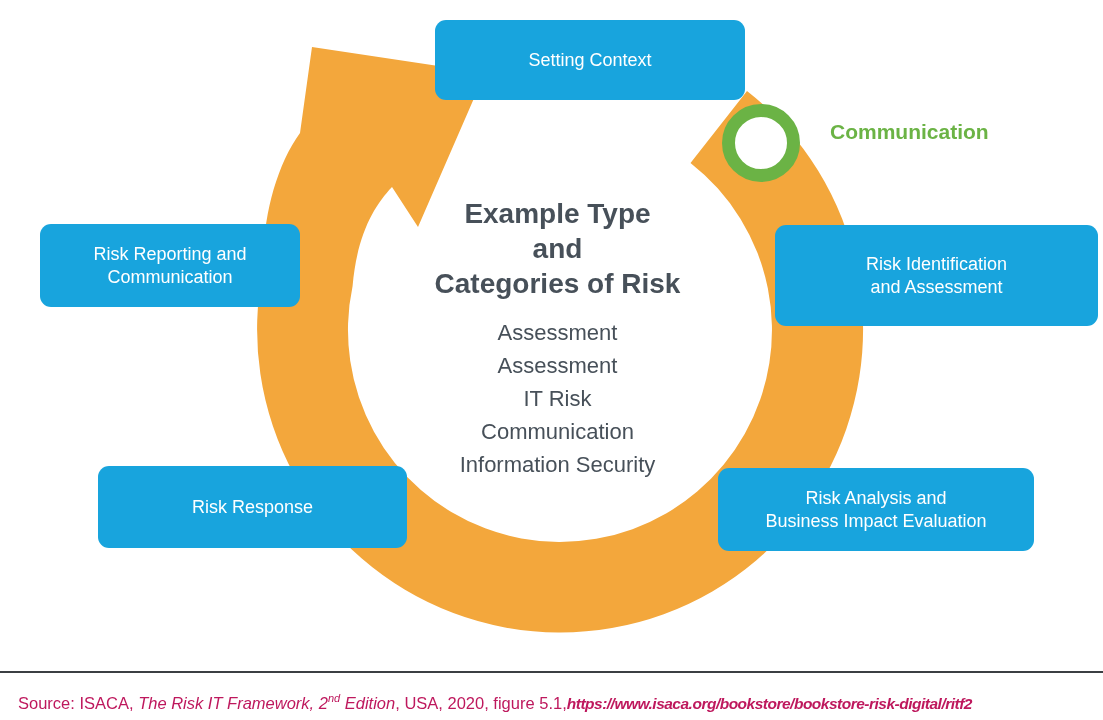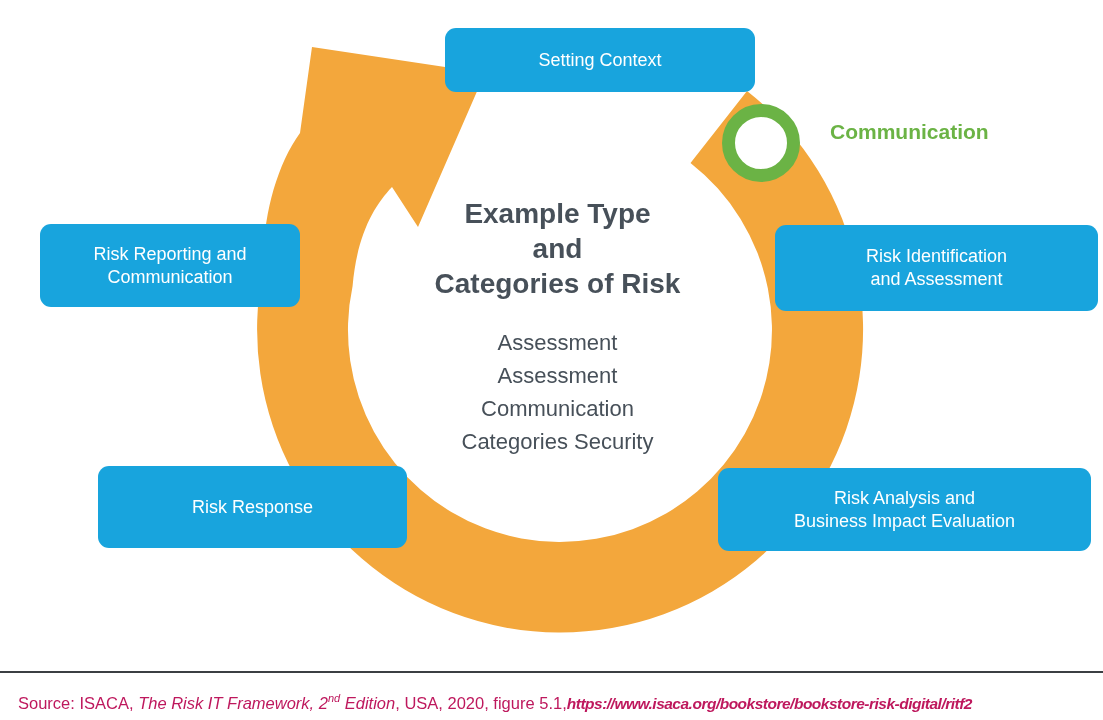--- a/index.html
+++ b/index.html
@@ -20,38 +20,38 @@
     color: #ffffff;
     display: flex;
     align-items: center;
     justify-content: center;
     text-align: center;
     font-size: 18px;
     line-height: 23px;
     font-weight: 500;
     white-space: pre-line;
   }
-  .s0 { left: 435px; top: 28px;  width: 310px; height: 64px; margin-left: 10px; }
-  .s1 { left: 775px; top: 225px; width: 323px; height: 86px; }
-  .s2 { left: 718px; top: 468px; width: 373px; height: 83px; }
+  .s0 { left: 435px; top: 20px;  width: 310px; height: 80px; }
+  .s1 { left: 775px; top: 225px; width: 323px; height: 101px; }
+  .s2 { left: 718px; top: 468px; width: 316px; height: 83px; }
   .s3 { left: 98px;  top: 466px; width: 309px; height: 82px; }
   .s4 { left: 40px;  top: 224px; width: 260px; height: 83px; }
 
   .center-block {
     position: absolute;
     left: 360px; top: 196px; width: 395px;
     text-align: center;
     color: #475059;
   }
   .center-title {
     font-size: 28px;
     font-weight: bold;
     line-height: 35px;
     white-space: pre-line;
-    margin-bottom: 25px;
+    margin-bottom: 15px;
   }
   .center-cats { font-size: 22px; line-height: 33px; font-weight: 400; }
 
   .comm-label {
     position: absolute;
     left: 830px; top: 120px;
     font-size: 21px;
     font-weight: bold;
     color: #6BB345;
   }
@@ -110,22 +110,23 @@
 
   <div class="comm-label">Communication</div>
 
   <div class="center-block">
     <div class="center-title">Example Type
 and
 Categories of Risk</div>
     <div class="center-cats">
       <div>Assessment</div>
       <div>Assessment</div>
+      <div>IT Risk</div>
       <div>Communication</div>
-      <div>Categories Security</div>
+      <div>Information Security</div>
     </div>
   </div>
 
   <div class="divider"></div>
 
   <div class="source-caption">
     <span>Source: ISACA, </span><span class="it">The Risk IT Framework, 2</span><sup>nd</sup><span class="it"> Edition</span><span>, USA, 2020, figure 5.1,</span><span class="url">https://www.isaca.org/bookstore/bookstore-risk-digital/ritf2</span>
   </div>
 
 </div>

